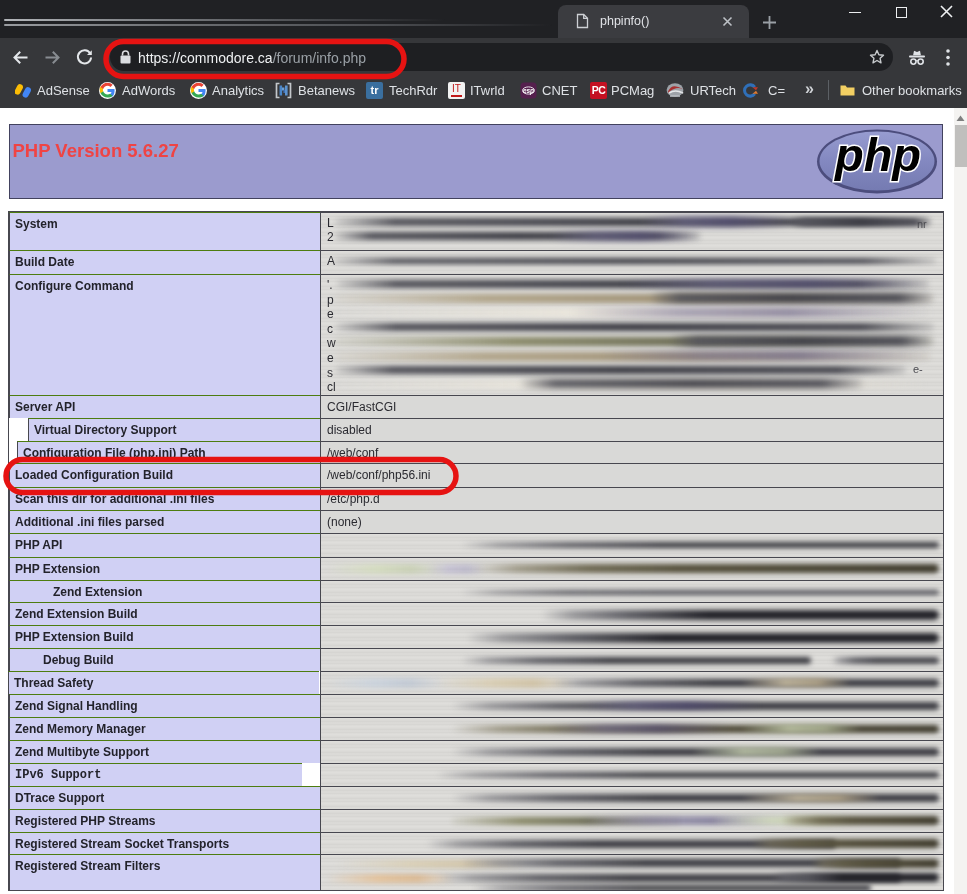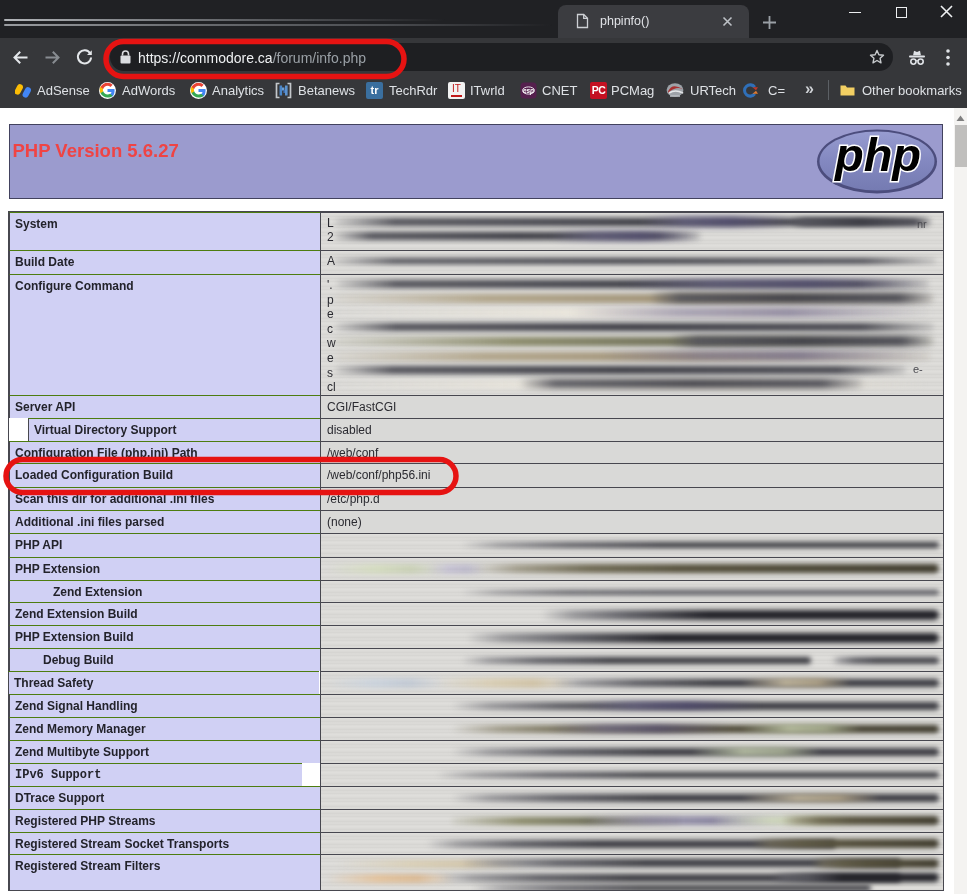--- a/index.html
+++ b/index.html
@@ -257,21 +257,21 @@
       </div>
 <div class="abs vcell" style="left:320px;top:395px;width:623px;height:23px;overflow:hidden;">
         <div class="val">CGI/FastCGI</div>
       </div>
 <div class="abs ecell" style="left:9px;top:418px;width:311px;height:23px;margin-left:19px;">
         <div class="lbl">Virtual Directory Support</div>
       </div>
 <div class="abs vcell" style="left:320px;top:418px;width:623px;height:23px;overflow:hidden;">
         <div class="val">disabled</div>
       </div>
-<div class="abs ecell" style="left:9px;top:441px;width:311px;height:22px;">
+<div class="abs ecell" style="left:17px;top:441px;width:311px;height:22px;">
         <div class="lbl">Configuration File (php.ini) Path</div>
       </div>
 <div class="abs vcell" style="left:320px;top:441px;width:623px;height:22px;overflow:hidden;">
         <div class="val">/web/conf</div>
       </div>
 <div class="abs ecell" style="left:9px;top:463px;width:311px;height:24px;">
         <div class="lbl">Loaded Configuration Build</div>
       </div>
 <div class="abs vcell" style="left:320px;top:463px;width:623px;height:24px;overflow:hidden;">
         <div class="val">/web/conf/php56.ini</div>

